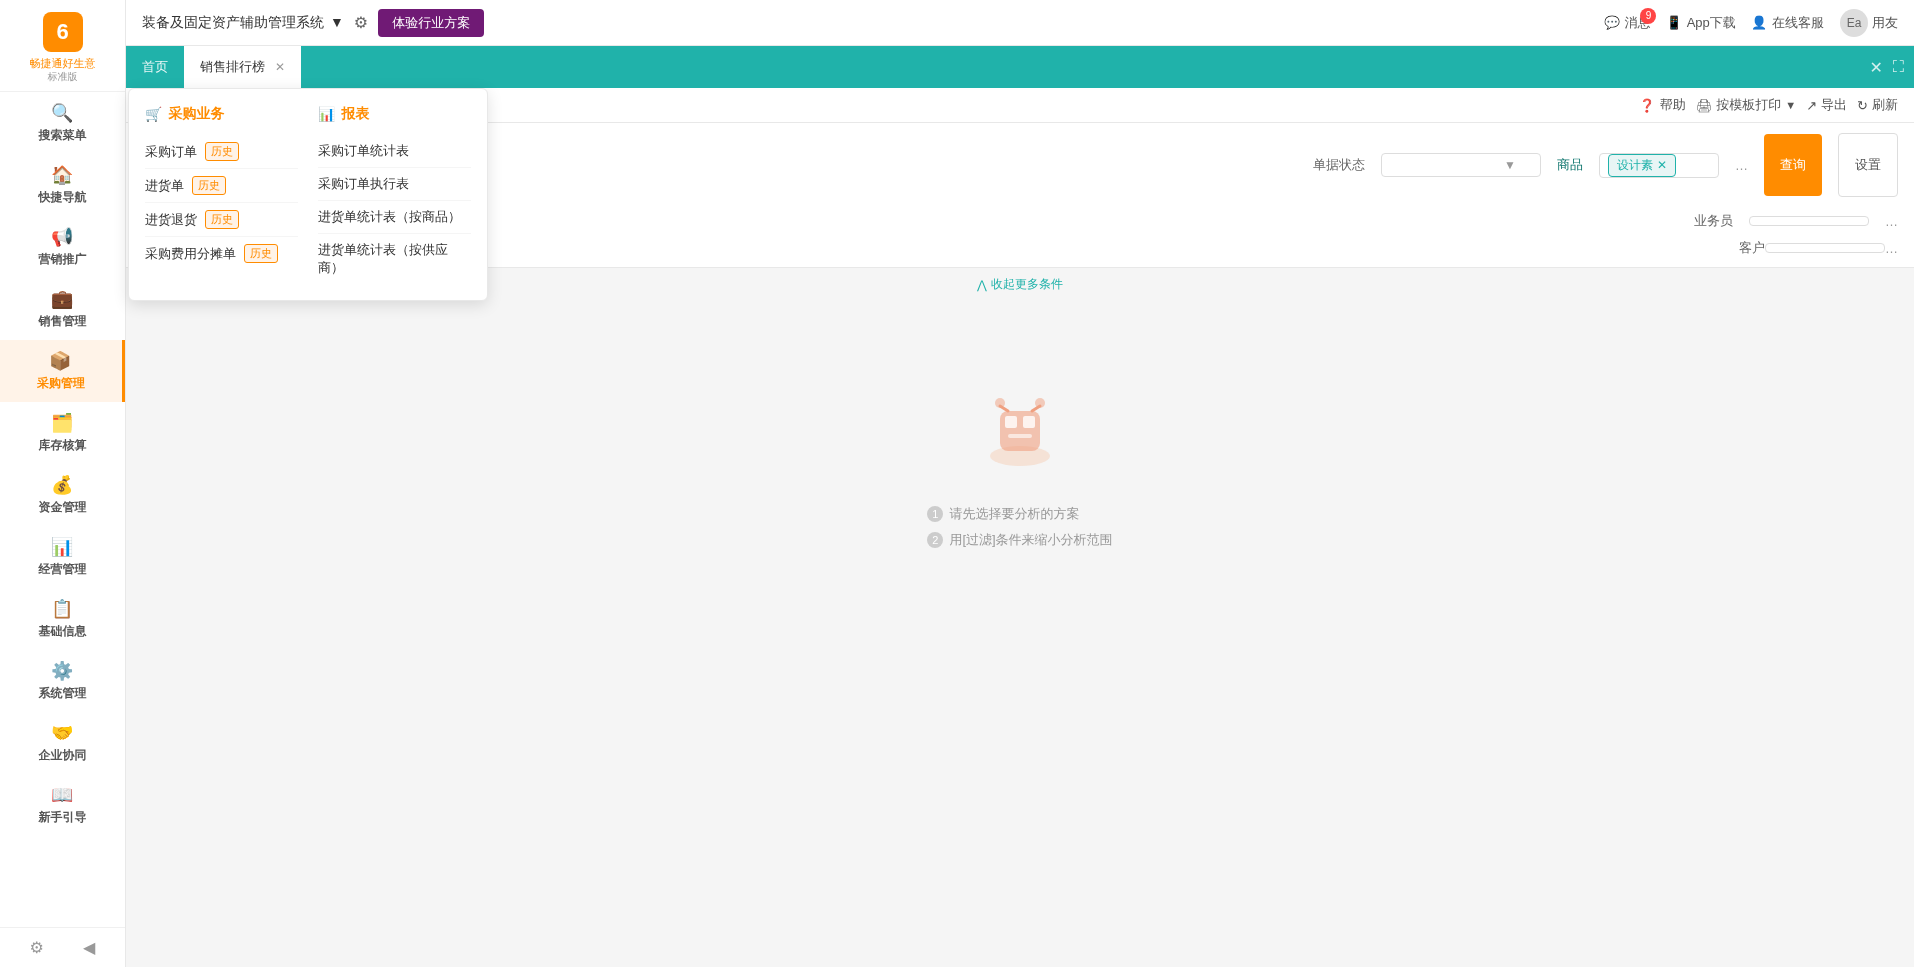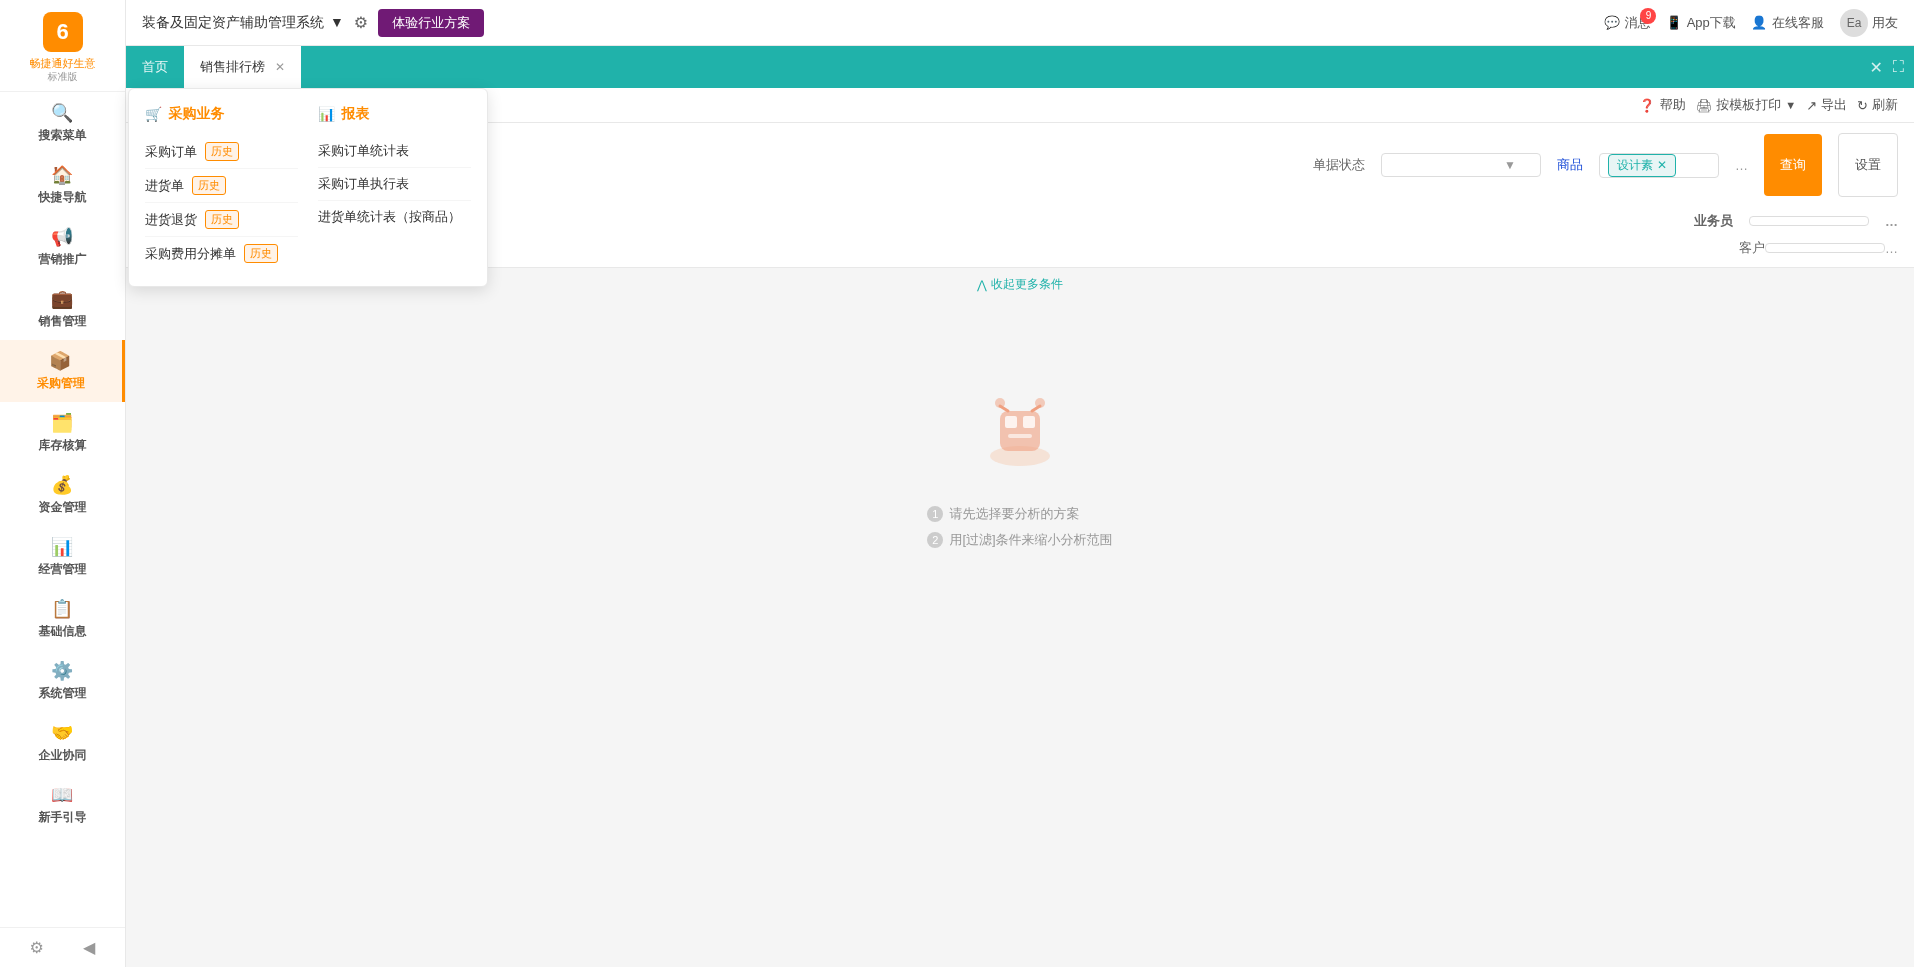--- a/index.html
+++ b/index.html
@@ -219,33 +219,33 @@
           <span style="color:#555; font-size:13px;">2024-12-31</span>
         </div>
         <div style="flex:1"></div>
 
         <span style="color:#666; font-size:13px;">单据状态</span>
         <div style="border:1px solid #ddd; border-radius:4px; padding:4px 24px 4px 8px; font-size:13px; min-width:160px; background:#fff; cursor:pointer; display:flex; align-items:center; gap:4px; position:relative;">
           <span style="flex:1; color:#999;"></span>
           <span style="color:#999; font-size:12px;">▼</span>
         </div>
 
-        <span style="color:#1d4ed8; font-size:13px;">商品</span>
+        <span style="color:#0f766e; font-size:13px;">商品</span>
         <div style="display:flex; align-items:center; gap:4px; border:1px solid #ddd; border-radius:4px; padding:0 8px; min-width:120px; background:#fff;">
           <span class="filter-tag">
             <span>设计素</span>
             <span class="filter-tag-close">✕</span>
           </span>
         </div>
         <span style="color:#999; cursor:pointer;">…</span>
         <button class="action-btn btn-primary">查询</button>
         <button class="action-btn btn-secondary">设置</button>
       </div>
 
-      <div style="display:flex; align-items:center; gap:16px; margin-bottom:4px;font-weight:bold;">
+      <div style="display:flex; align-items:center; gap:16px; margin-bottom:4px;">
         <span style="color:#666; font-size:13px;">排名项目</span>
         <div style="border:1px solid #ddd; border-radius:4px; padding:4px 24px 4px 8px; font-size:13px; min-width:100px; background:#fff; cursor:pointer; display:flex; align-items:center; gap:4px; position:relative;">
           <span>金额</span>
           <span style="color:#999; font-size:12px; margin-left:auto;">▼</span>
         </div>
         <div style="flex:1"></div>
         <span style="color:#666; font-size:13px;">业务员</span>
         <div style="border:1px solid #ddd; border-radius:4px; padding:4px 8px; font-size:13px; min-width:120px; background:#fff; cursor:pointer;">
           <span style="color:#999;"></span>
         </div>
@@ -327,14 +327,17 @@
     </div>
     <div class="dropdown-item">
       <span>采购订单统计表</span>
     </div>
     <div class="dropdown-item">
       <span>采购订单执行表</span>
     </div>
     <div class="dropdown-item">
       <span>进货单统计表（按商品）</span>
     </div>
+    <div class="dropdown-item">
+      <span>进货单统计表（按供应商）</span>
+    </div>
   </div>
 </div>
 
 </body></html>

